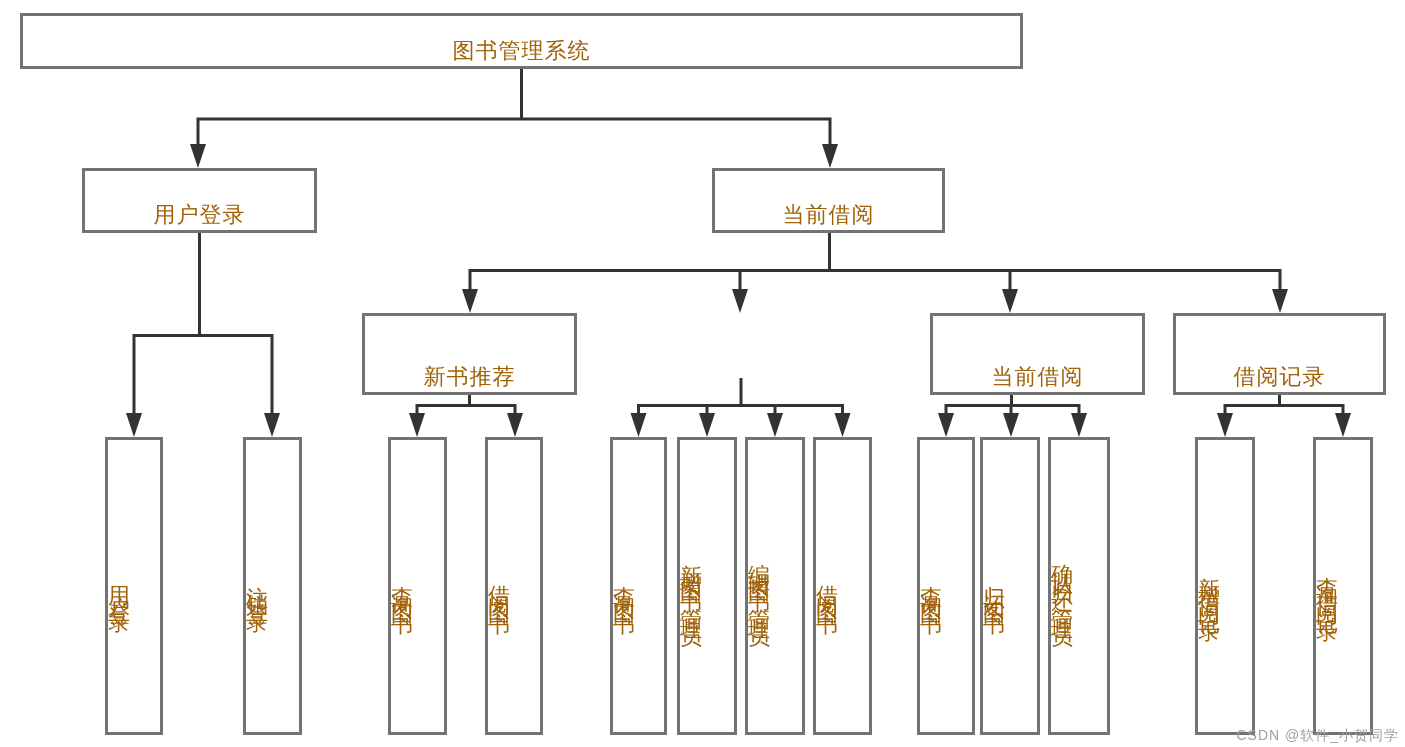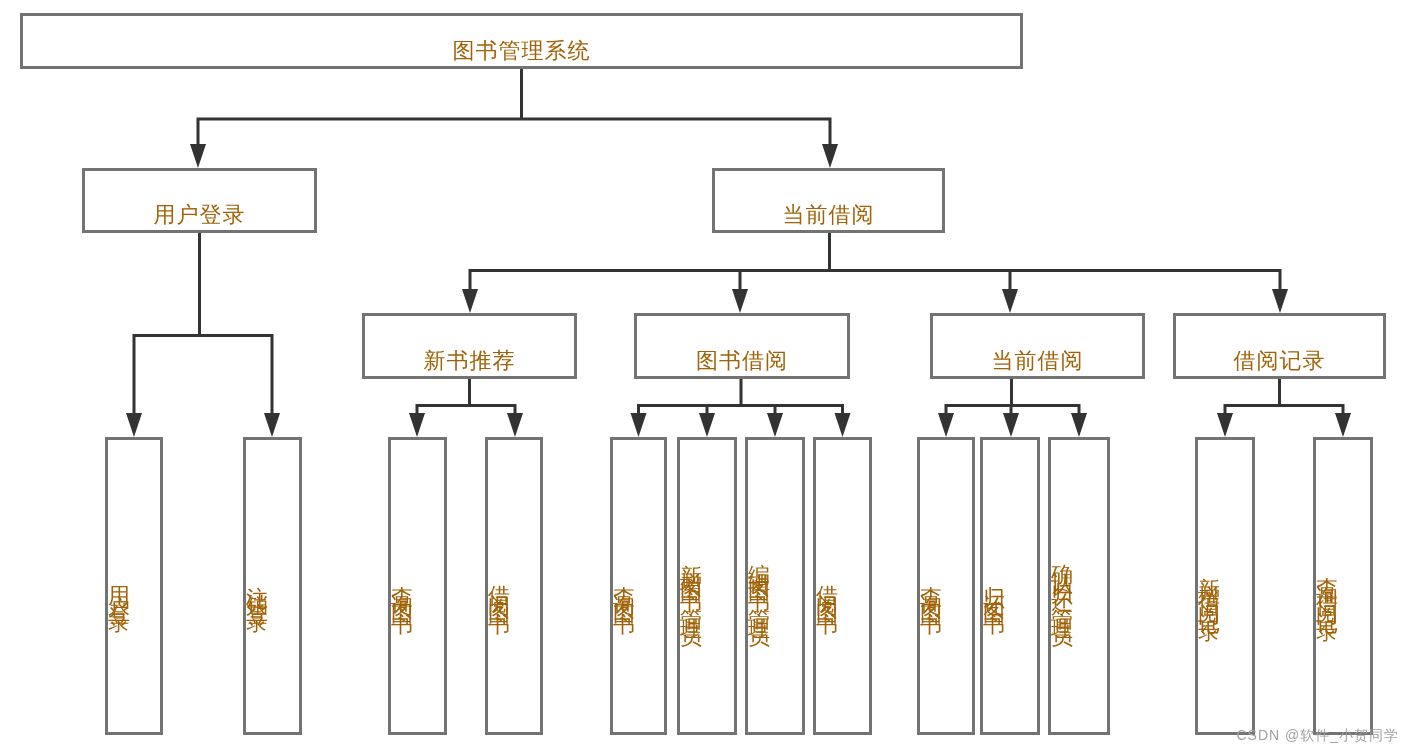--- a/index.html
+++ b/index.html
@@ -17,21 +17,21 @@
     border:3px solid #737373;
     background:#ffffff;
     display:flex;align-items:flex-end;justify-content:center;
     color:#a16207;
     font-size:22px;
     letter-spacing:1px;
     white-space:nowrap;
   }
   .node.root{left:20px;top:13px;width:1003px;height:56px;}
   .node.lvl2{top:168px;height:65px;}
-  .node.lvl3{top:313px;height:66px;}
+  .node.lvl3{top:313px;height:82px;}
   .node.leaf{
     top:437px;height:298px;
     writing-mode:vertical-rl;
     text-orientation:mixed;
     letter-spacing:9px;
     white-space:normal;
     line-height:1;
   }
   .watermark{
     position:absolute;
@@ -98,23 +98,20 @@
   <div class="node lvl2" style="left:82px;width:235px;">
     <span>用户登录</span>
   </div>
   <div class="node lvl2" style="left:712px;width:233px;">
     <span>当前借阅</span>
   </div>
 
   <div class="node lvl3" style="left:362px;width:215px;">
     <span>新书推荐</span>
   </div>
-  <div class="node lvl3" style="left:634px;width:216px;">
-    <span>图书借阅</span>
-  </div>
   <div class="node lvl3" style="left:905px;width:215px;margin-left:25px;">
     <span>当前借阅</span>
   </div>
   <div class="node lvl3" style="left:1173px;width:213px;">
     <span>借阅记录</span>
   </div>
 
   <div class="node leaf" style="left:105px;width:58px;">
     <span>用户登录</span>
   </div>

